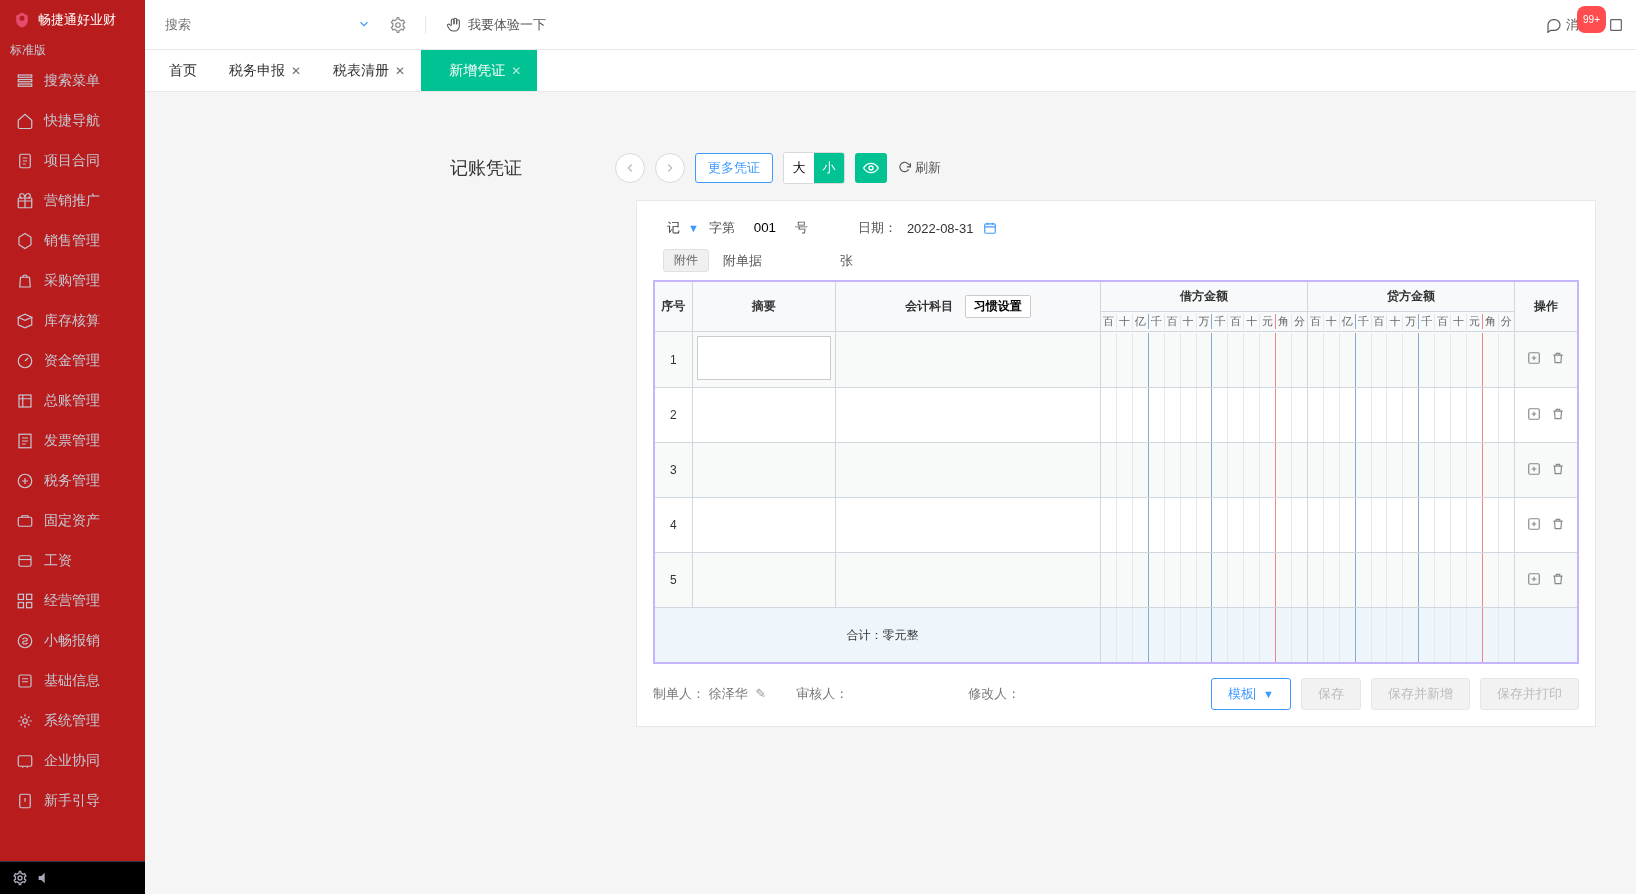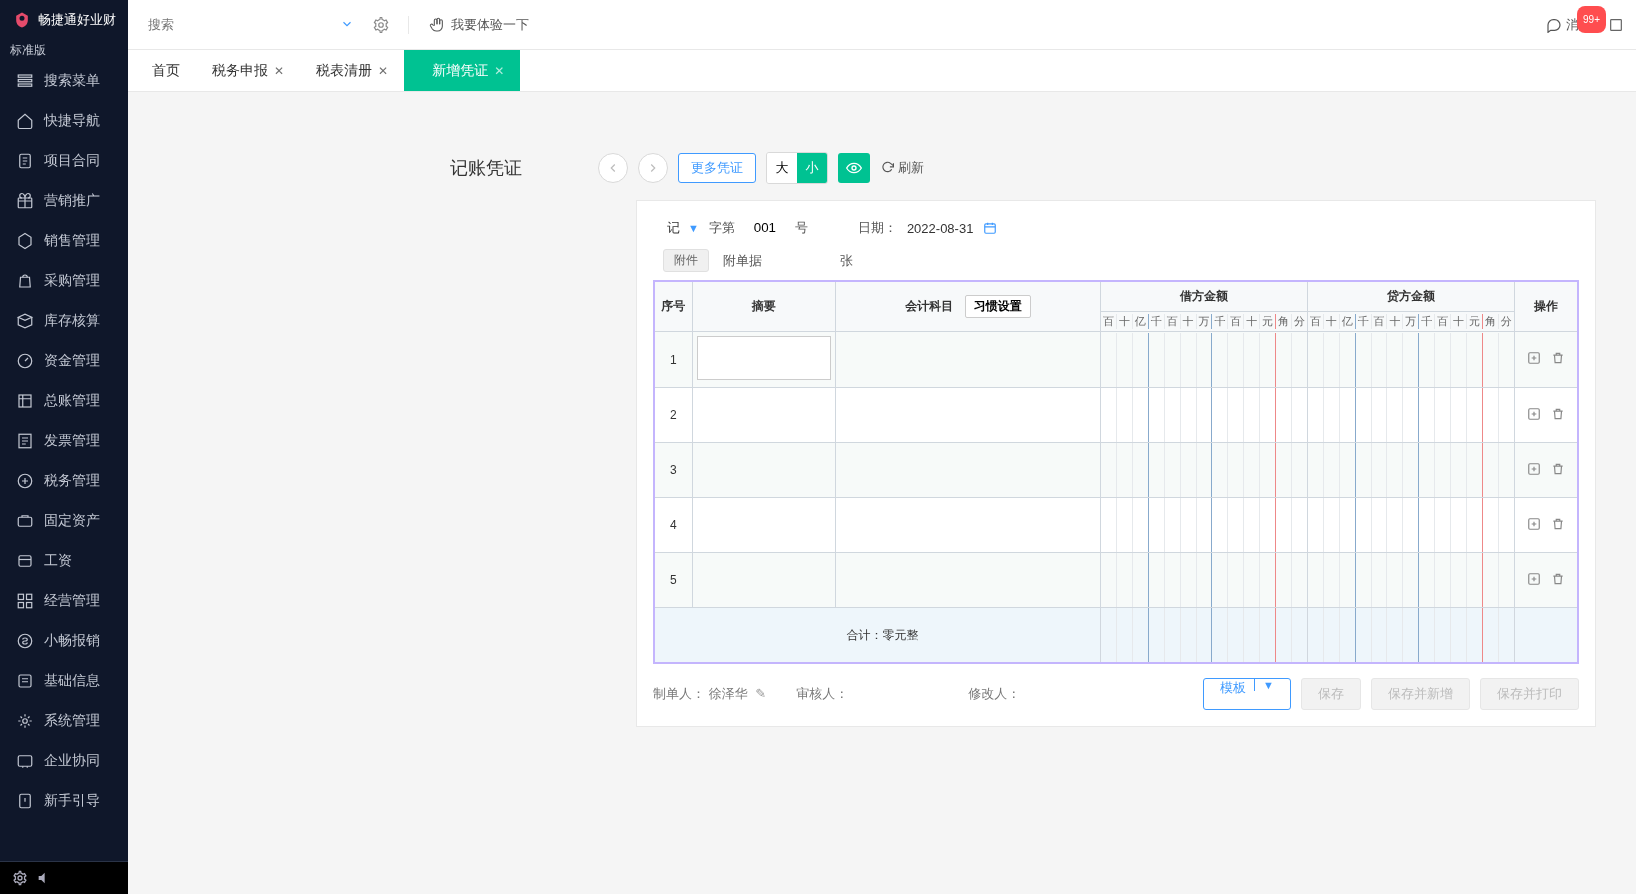--- a/index.html
+++ b/index.html
@@ -1,20 +1,20 @@
 <!DOCTYPE html>
 <html><head>
 <meta charset="utf-8">
 <style>
 * { margin: 0; padding: 0; box-sizing: border-box; }
 body { font-family: "Microsoft YaHei", "PingFang SC", sans-serif; font-size: 13px; color: #333; background: #f5f5f5; overflow: hidden; }
 .app { display: flex; height: 100vh; }
 
 
-.sidebar { width: 128px; background: #0f172a; color: #c3c8d3; display: flex; flex-direction: column; flex-shrink: 0; }
+.sidebar { width: 145px; background: #b91c1c; color: #c3c8d3; display: flex; flex-direction: column; flex-shrink: 0; }
 .sidebar-header { padding: 10px 12px; display: flex; align-items: center; gap: 6px; }
 .logo { width: 20px; height: 20px; color: #e54b6b; }
 .brand-text { font-size: 13px; color: #fff; font-weight: 400; }
 .version-badge { font-size: 12px; padding: 2px 10px; color: #c3c8d3; }
 .sidebar-menu { flex: 1; overflow-y: auto; }
 .sidebar-item { display: flex; align-items: flex-end; gap: 10px; padding: 11px 16px; cursor: pointer; font-size: 14px; }
 .sidebar-icon { width: 18px; height: 18px; display: inline-flex; align-items: center; justify-content: center; }
 .sidebar-footer { display: flex; gap: 8px; padding: 8px 12px; border-top: 1px solid #2a3347; background:#000; }
 
 
@@ -86,21 +86,21 @@
 .digit-col.sep-blue { border-right: 1px solid #8ac; }
 .ops-cell { color: #888; }
 .op-icon { cursor: pointer; margin: 0 3px; display:inline-flex;}
 .total-row td { background: #eef6fb; height: 38px; }
 .total-label { text-align: left; padding-left: 10px; }
 
 .voucher-footer { display: flex; align-items: center; gap: 20px; margin-top: 14px; font-size: 13px; color: #777; }
 .vf-left { display: flex; gap: 30px; flex-wrap:wrap;}
 .vf-right { margin-left: auto; display: flex; gap: 10px; }
 .btn { height: 32px; padding: 0 16px; border: 1px solid #d9d9d9; background: #fff; border-radius: 3px; cursor: pointer; font-size: 13px; }
-.btn-template { border-color: #3f9aff; color: #3f9aff; display:inline-flex; align-items:flex-start; gap:8px;}
+.btn-template { border-color: #3f9aff; color: #3f9aff; display:inline-flex; align-items:center; gap:0;}
 .btn-template .sep { border-left:1px solid #3f9aff; padding-left:8px; font-size:11px;}
 .btn-disabled { background: #f2f2f2; color: #bbb; border-color: #e6e6e6; cursor: not-allowed; }
 
 svg { display: block; }
 </style>
 </head>
 <body>
 
 <div class="app">
 

